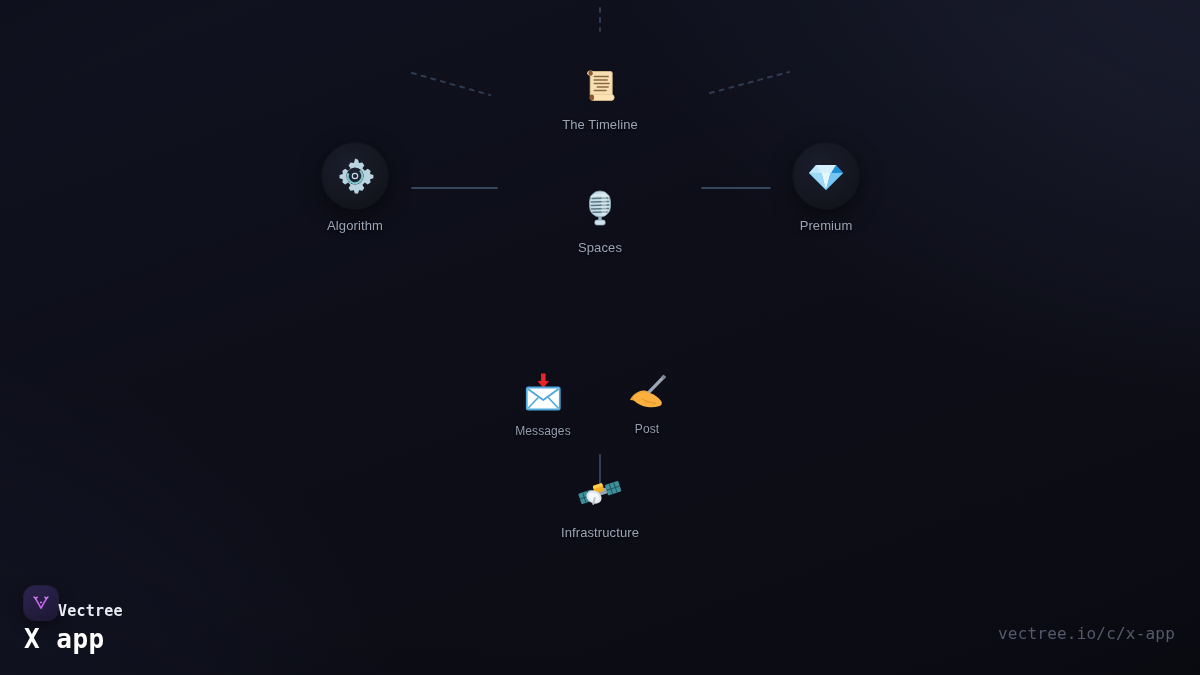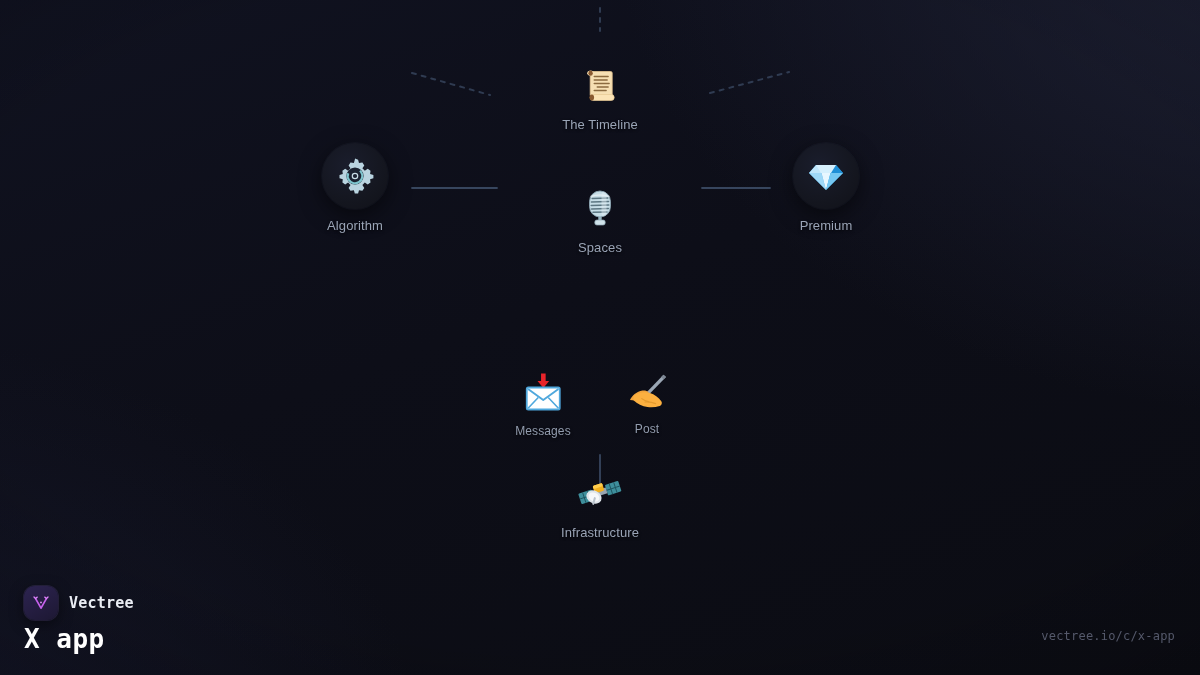--- a/index.html
+++ b/index.html
@@ -88,22 +88,21 @@
     position: absolute;
     left: 24px;
     bottom: 22px;
     display: flex;
     flex-direction: column;
     gap: 6px;
     user-select: none;
   }
   #brand-row {
     display: flex;
-    align-items: center;
-    gap: 11px;
+    align-items: flex-end;
   }
   #brand-mark {
     width: 34px;
     height: 34px;
     border-radius: 11px;
     background: linear-gradient(150deg, #2c2350 0%, #241d40 55%, #1d1833 100%);
     box-shadow: 0 0 0 1px rgba(150,120,220,0.16), 0 4px 14px rgba(0,0,0,0.5);
     display: flex;
     align-items: center;
     justify-content: center;
@@ -121,21 +120,21 @@
     font-weight: 700;
     color: #ffffff;
     letter-spacing: 0.5px;
     line-height: 1.05;
   }
   #url {
     position: absolute;
     right: 25px;
     bottom: 32px;
     font-family: "DejaVu Sans Mono", monospace;
-    font-size: 12px;
+    font-size: 16px;
     color: #55596b;
     letter-spacing: 0.2px;
     user-select: none;
   }
 </style>
 </head>
 <body>
 
 <div id="canvas">
 

